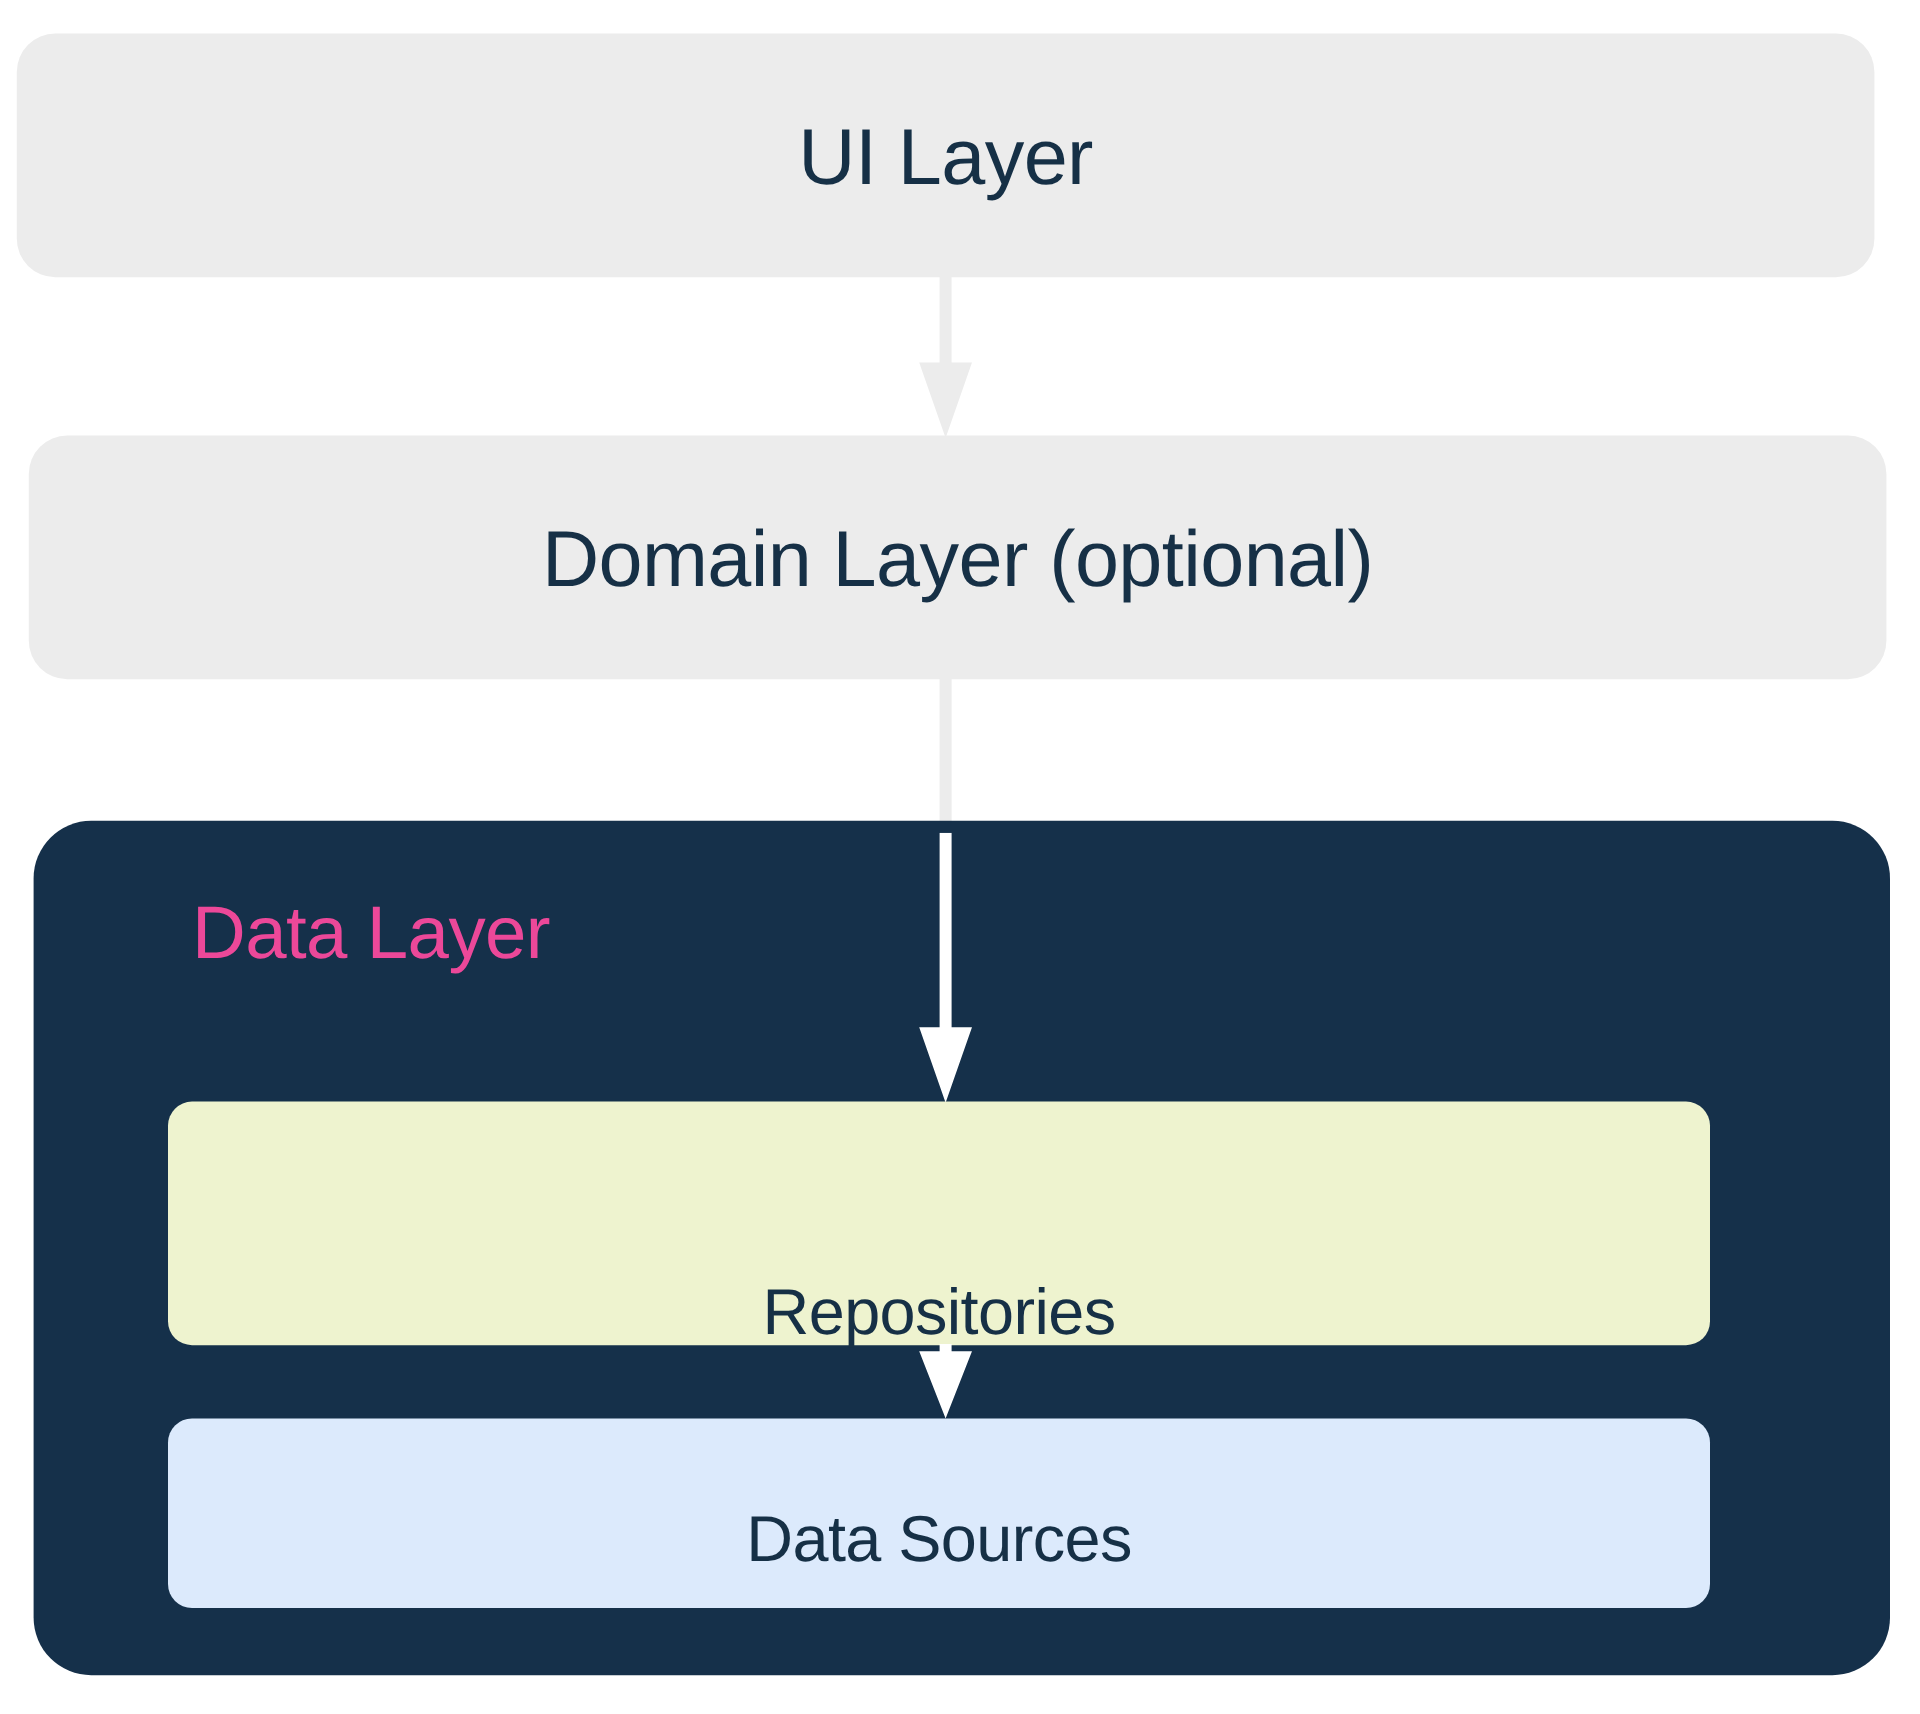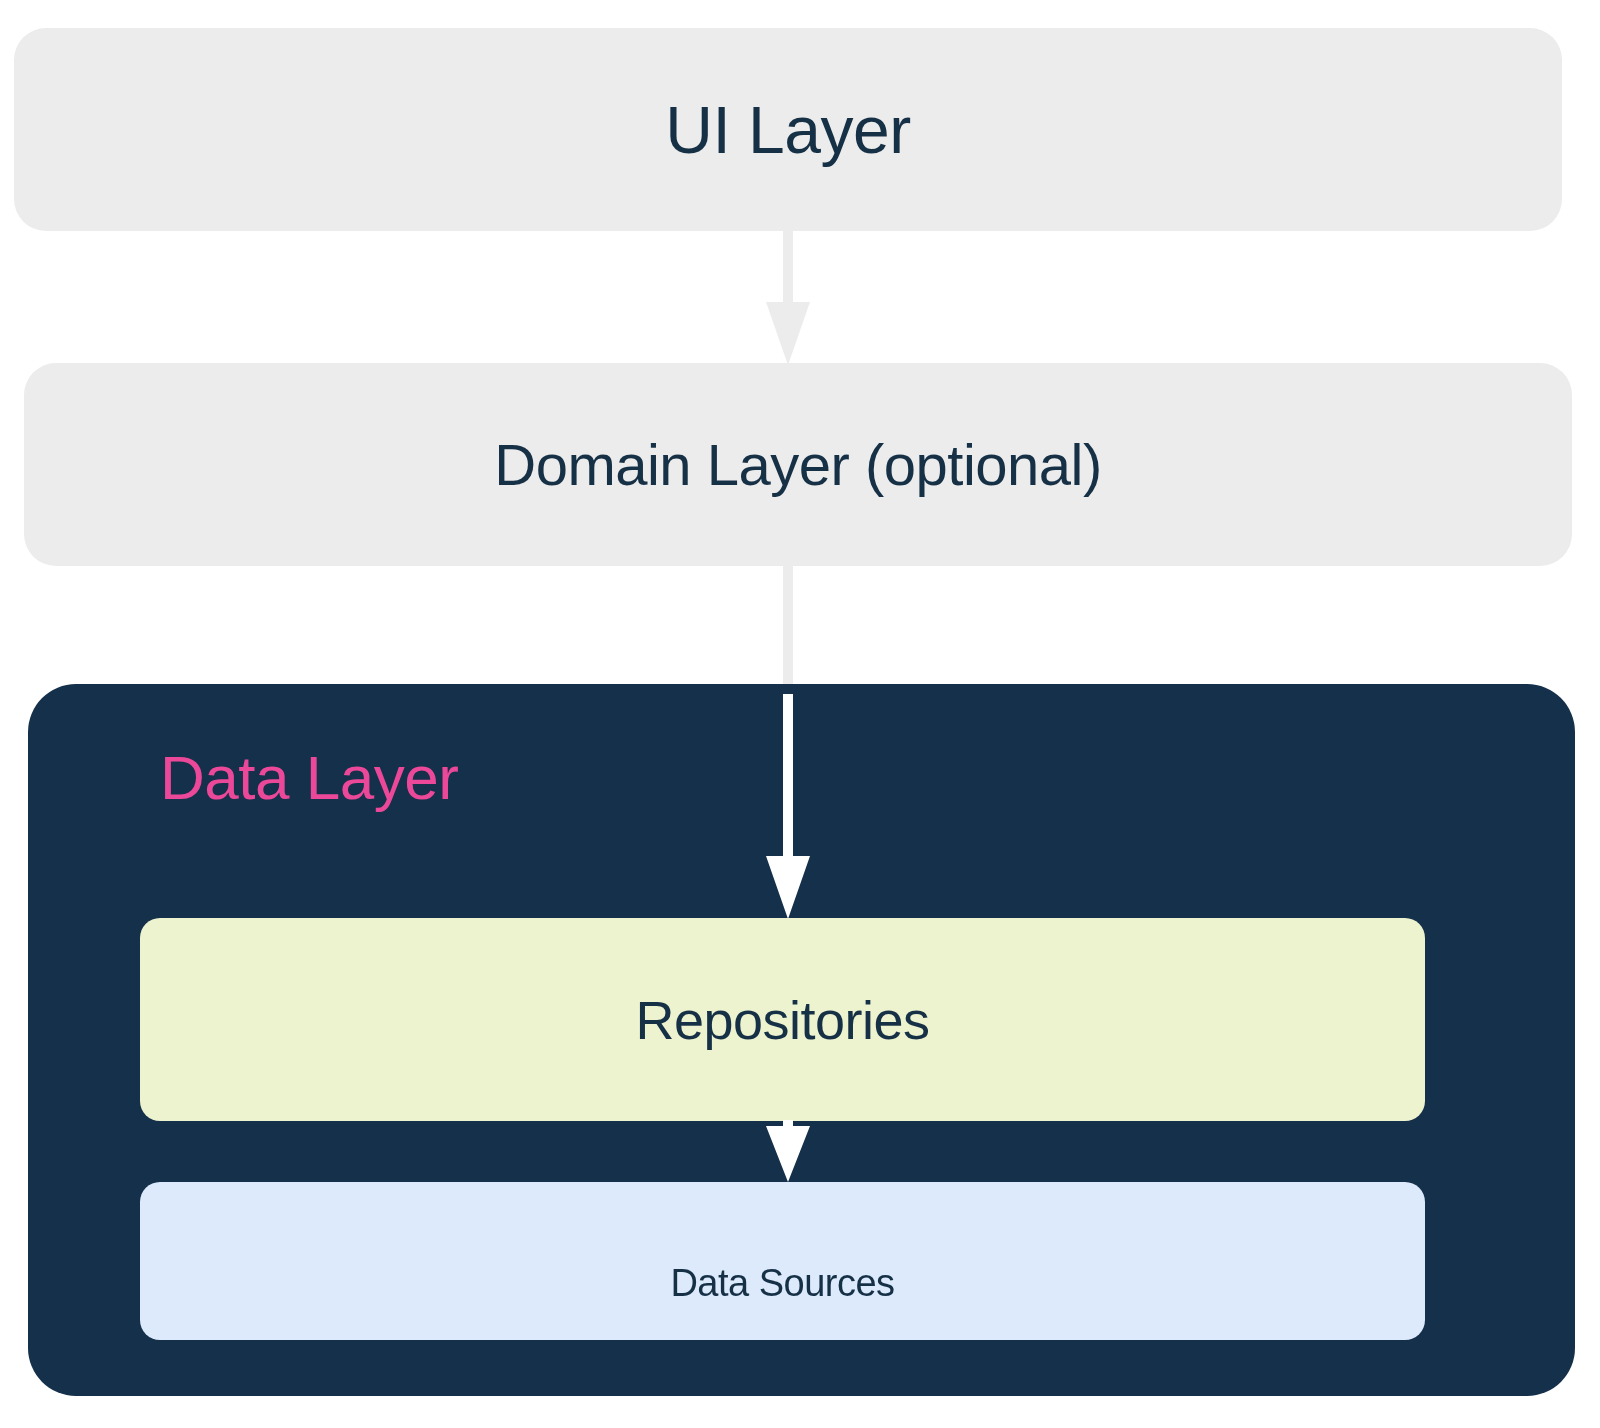--- a/index.html
+++ b/index.html
@@ -51,21 +51,21 @@
 
   
   #domain-layer-box {
     left: 24px;
     top: 363px;
     width: 1548px;
     height: 203px;
     background: #ececec;
     border-radius: 32px;
   }
-  #domain-layer-box .layer-label { font-size: 58px; }
+  #domain-layer-box .layer-label { font-size: 66px; }
 
   
   #data-layer-box {
     left: 28px;
     top: 684px;
     width: 1547px;
     height: 712px;
     background: #15304a;
     border-radius: 48px;
   }
@@ -82,32 +82,33 @@
   }
 
   
   #repositories-box {
     left: 140px;
     top: 918px;
     width: 1285px;
     height: 203px;
     background: #eef3cf;
     border-radius: 20px;
+    align-items: flex-end;
   }
   #repositories-box .layer-label { font-size: 54px; }
 
   #data-sources-box {
     left: 140px;
     top: 1182px;
     width: 1285px;
     height: 158px;
     background: #dceafc;
     border-radius: 20px;
   }
-  #data-sources-box .layer-label { font-size: 38px; margin-top: 44px; }
+  #data-sources-box .layer-label { font-size: 54px; margin-top: 44px; }
 
   
   .arrow {
     position: absolute;
     pointer-events: none;
   }
   .arrow svg { display: block; }
 </style>
 </head>
 <body>

